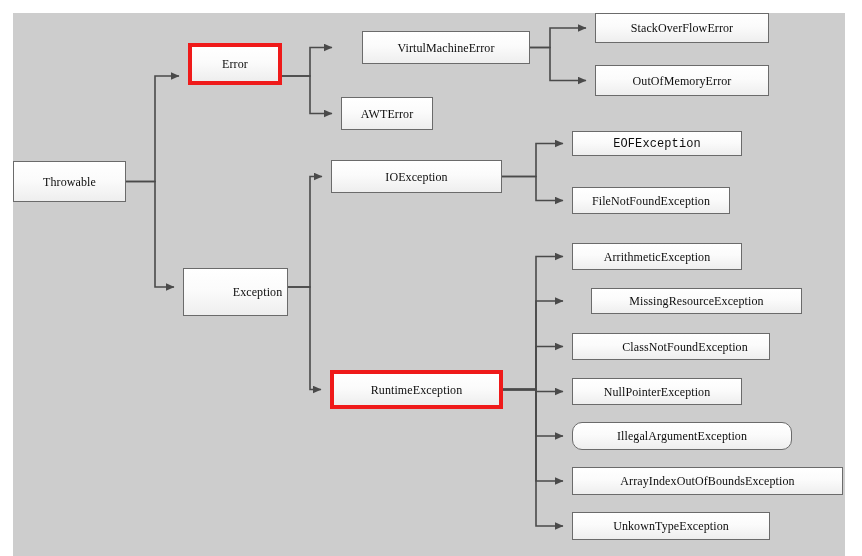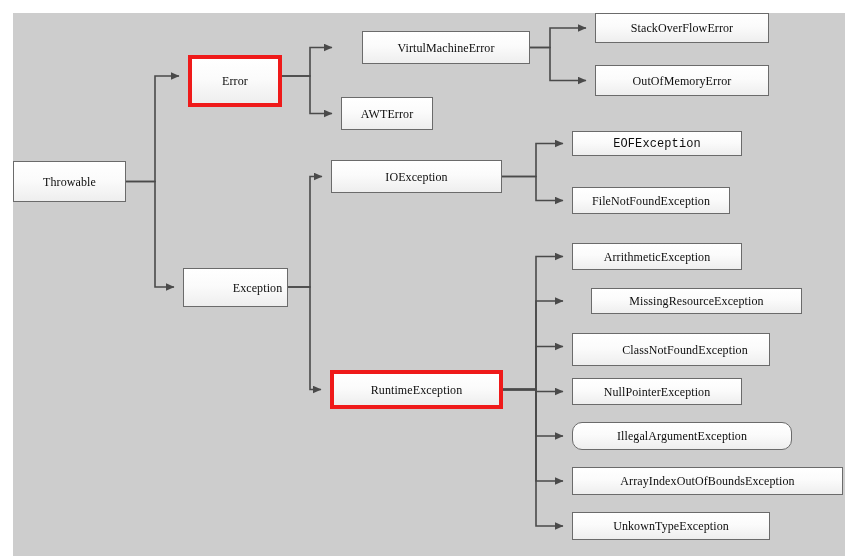--- a/index.html
+++ b/index.html
@@ -77,24 +77,24 @@
         <path d="M503,389.5 L536,389.5 L536,391.5 L563,391.5" fill="none" stroke="#4a4a4a" stroke-width="1.6" marker-end="url(#arrow)"></path>
         <path d="M503,389.5 L536,389.5 L536,436 L563,436" fill="none" stroke="#4a4a4a" stroke-width="1.6" marker-end="url(#arrow)"></path>
         <path d="M503,389.5 L536,389.5 L536,481 L563,481" fill="none" stroke="#4a4a4a" stroke-width="1.6" marker-end="url(#arrow)"></path>
         <path d="M503,389.5 L536,389.5 L536,526 L563,526" fill="none" stroke="#4a4a4a" stroke-width="1.6" marker-end="url(#arrow)"></path>
       </g>
   </svg>
   <div id="node-layer">
       <div class="node" style="left: 13px; top: 161px; width: 113px; height: 41px;">
         <span>Throwable</span>
       </div>
-      <div class="node highlight" style="left: 188px; top: 55px; width: 94px; height: 52px;">
+      <div class="node highlight" style="left: 188px; top: 43px; width: 94px; height: 42px;">
         <span>Error</span>
       </div>
-      <div class="node" style="left: 183px; top: 268px; width: 105px; height: 39px; padding-left: 44px;">
+      <div class="node" style="left: 183px; top: 268px; width: 105px; height: 48px; padding-left: 44px;">
         <span>Exception</span>
       </div>
       <div class="node" style="left: 341px; top: 31px; width: 168px; height: 33px; margin-left: 21px;">
         <span>VirtulMachineError</span>
       </div>
       <div class="node" style="left: 341px; top: 97px; width: 92px; height: 33px;">
         <span>AWTError</span>
       </div>
       <div class="node" style="left: 331px; top: 160px; width: 171px; height: 33px;">
         <span>IOException</span>
@@ -113,21 +113,21 @@
       </div>
       <div class="node" style="left: 572px; top: 187px; width: 158px; height: 27px;">
         <span>FileNotFoundException</span>
       </div>
       <div class="node" style="left: 572px; top: 243px; width: 170px; height: 27px;">
         <span>ArrithmeticException</span>
       </div>
       <div class="node" style="left: 572px; top: 288px; width: 211px; height: 26px; margin-left: 19px;">
         <span>MissingResourceException</span>
       </div>
-      <div class="node" style="left: 572px; top: 333px; width: 198px; height: 33px; padding-left: 28px;">
+      <div class="node" style="left: 572px; top: 333px; width: 198px; height: 27px; padding-left: 28px;">
         <span>ClassNotFoundException</span>
       </div>
       <div class="node" style="left: 572px; top: 378px; width: 170px; height: 27px;">
         <span>NullPointerException</span>
       </div>
       <div class="node" style="left: 572px; top: 422px; width: 220px; height: 28px; border-radius: 10px;">
         <span>IllegalArgumentException</span>
       </div>
       <div class="node" style="left: 572px; top: 467px; width: 271px; height: 28px;">
         <span>ArrayIndexOutOfBoundsException</span>

